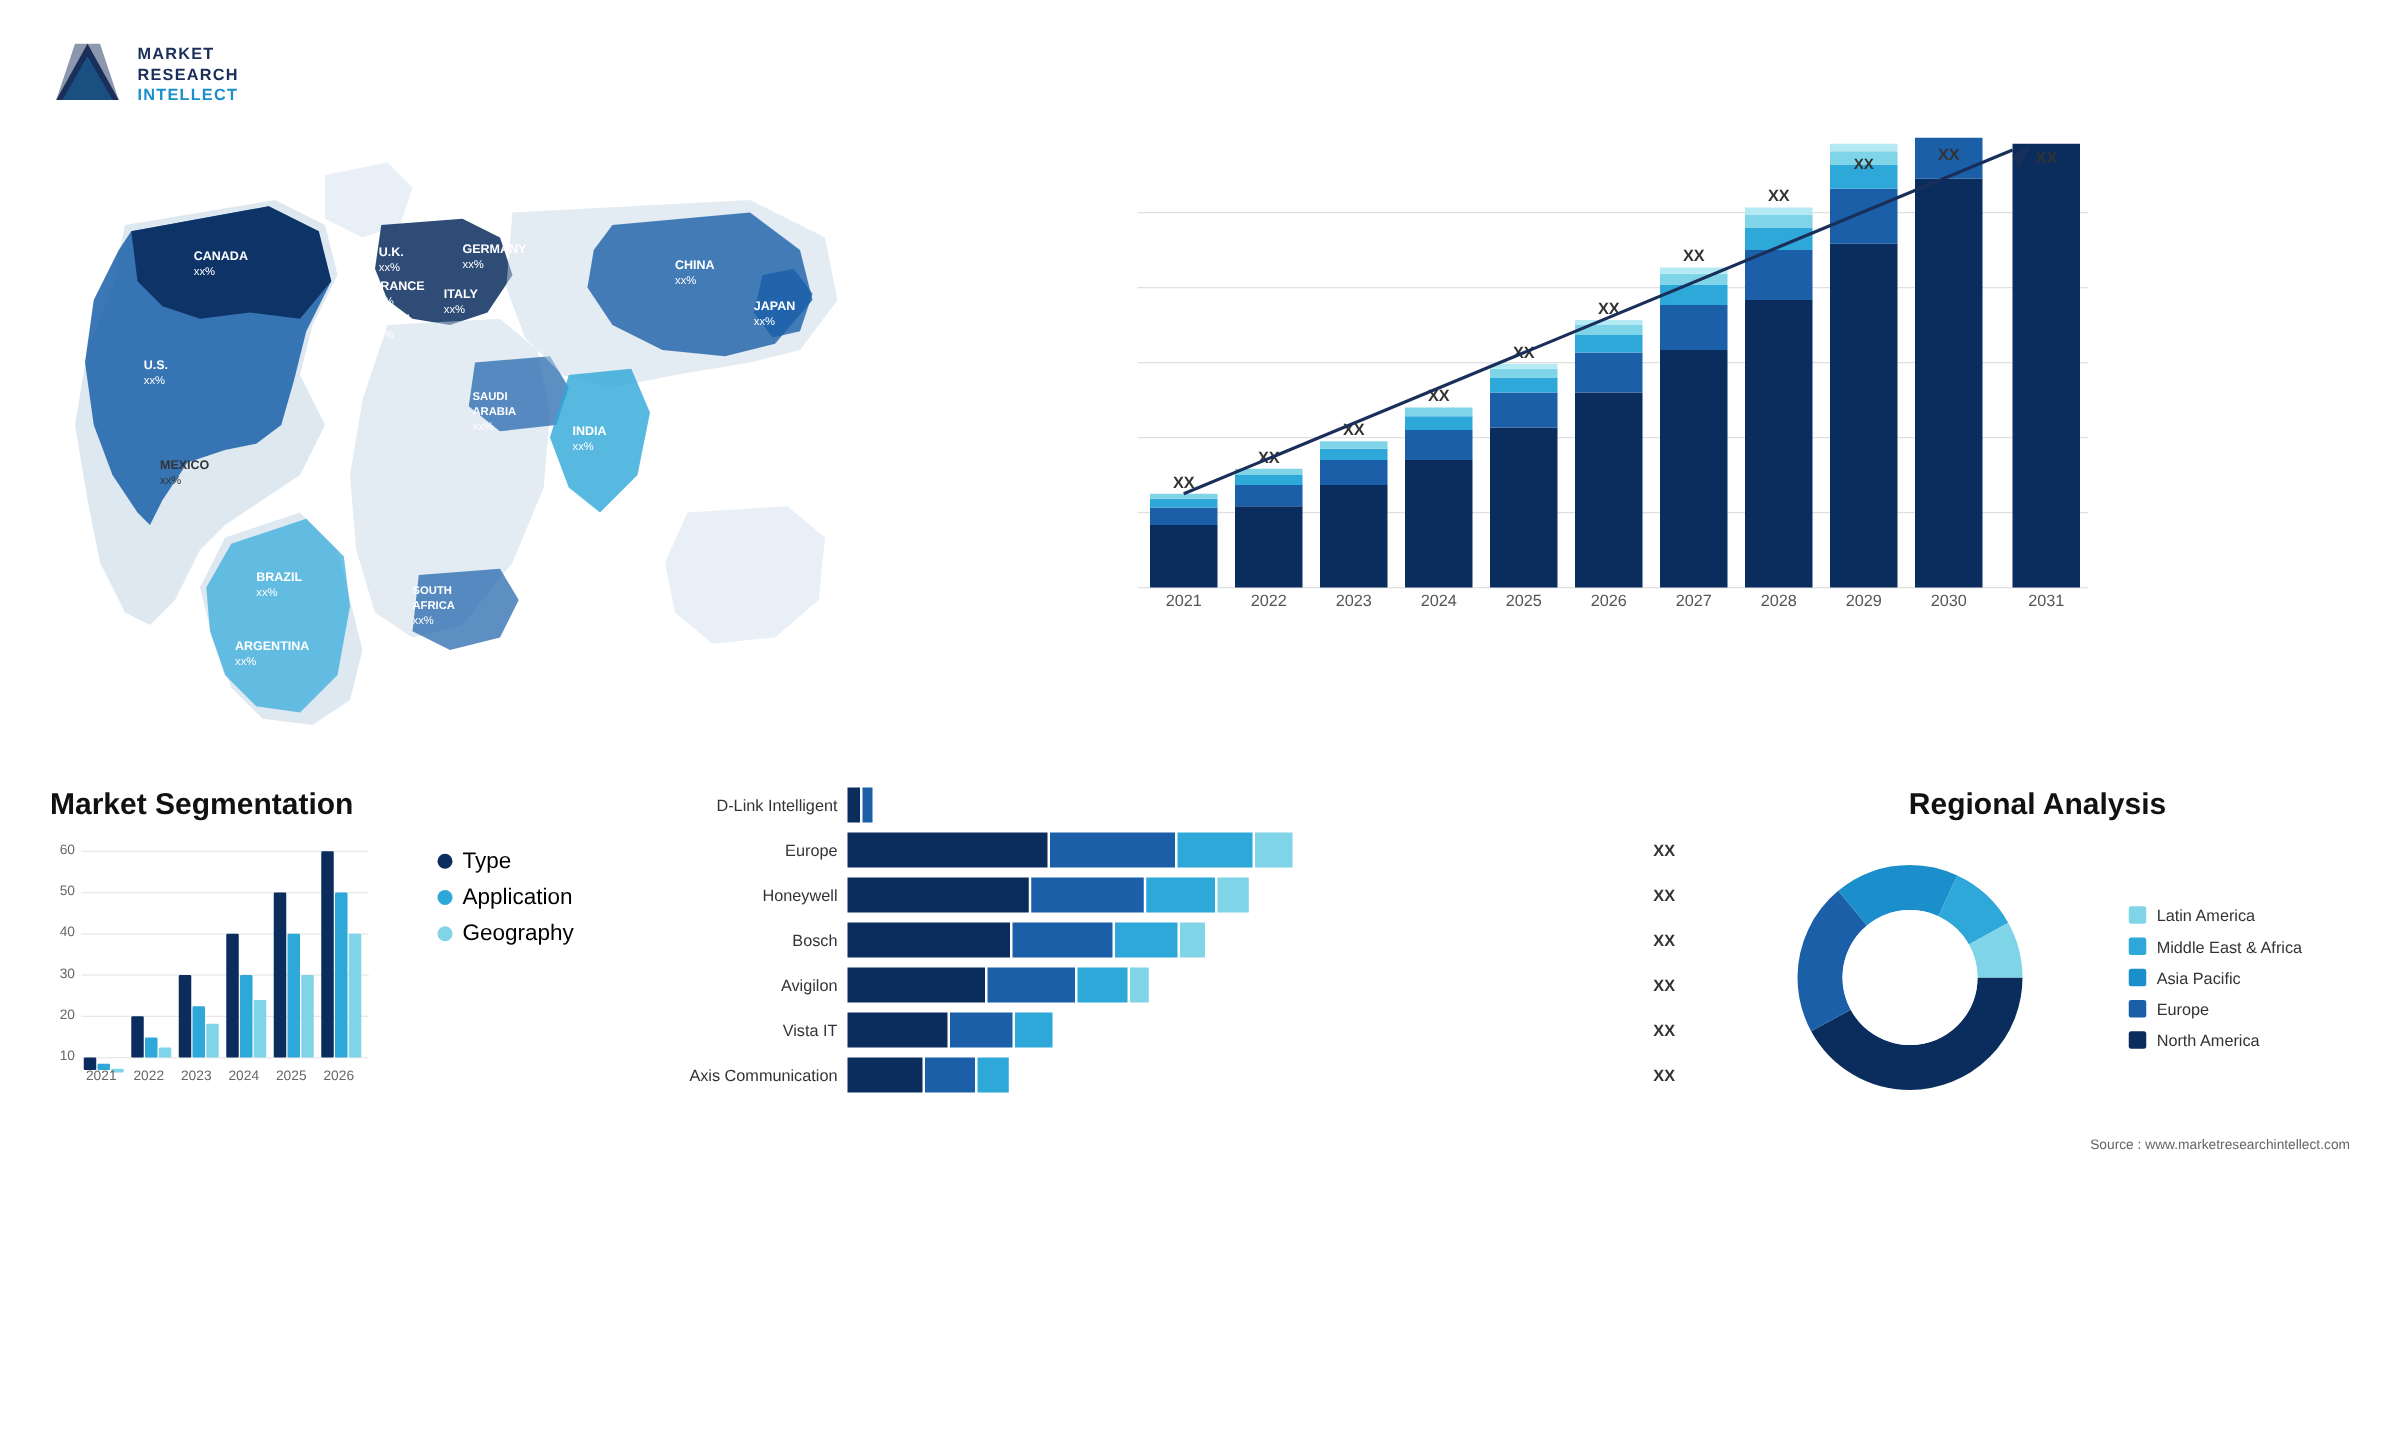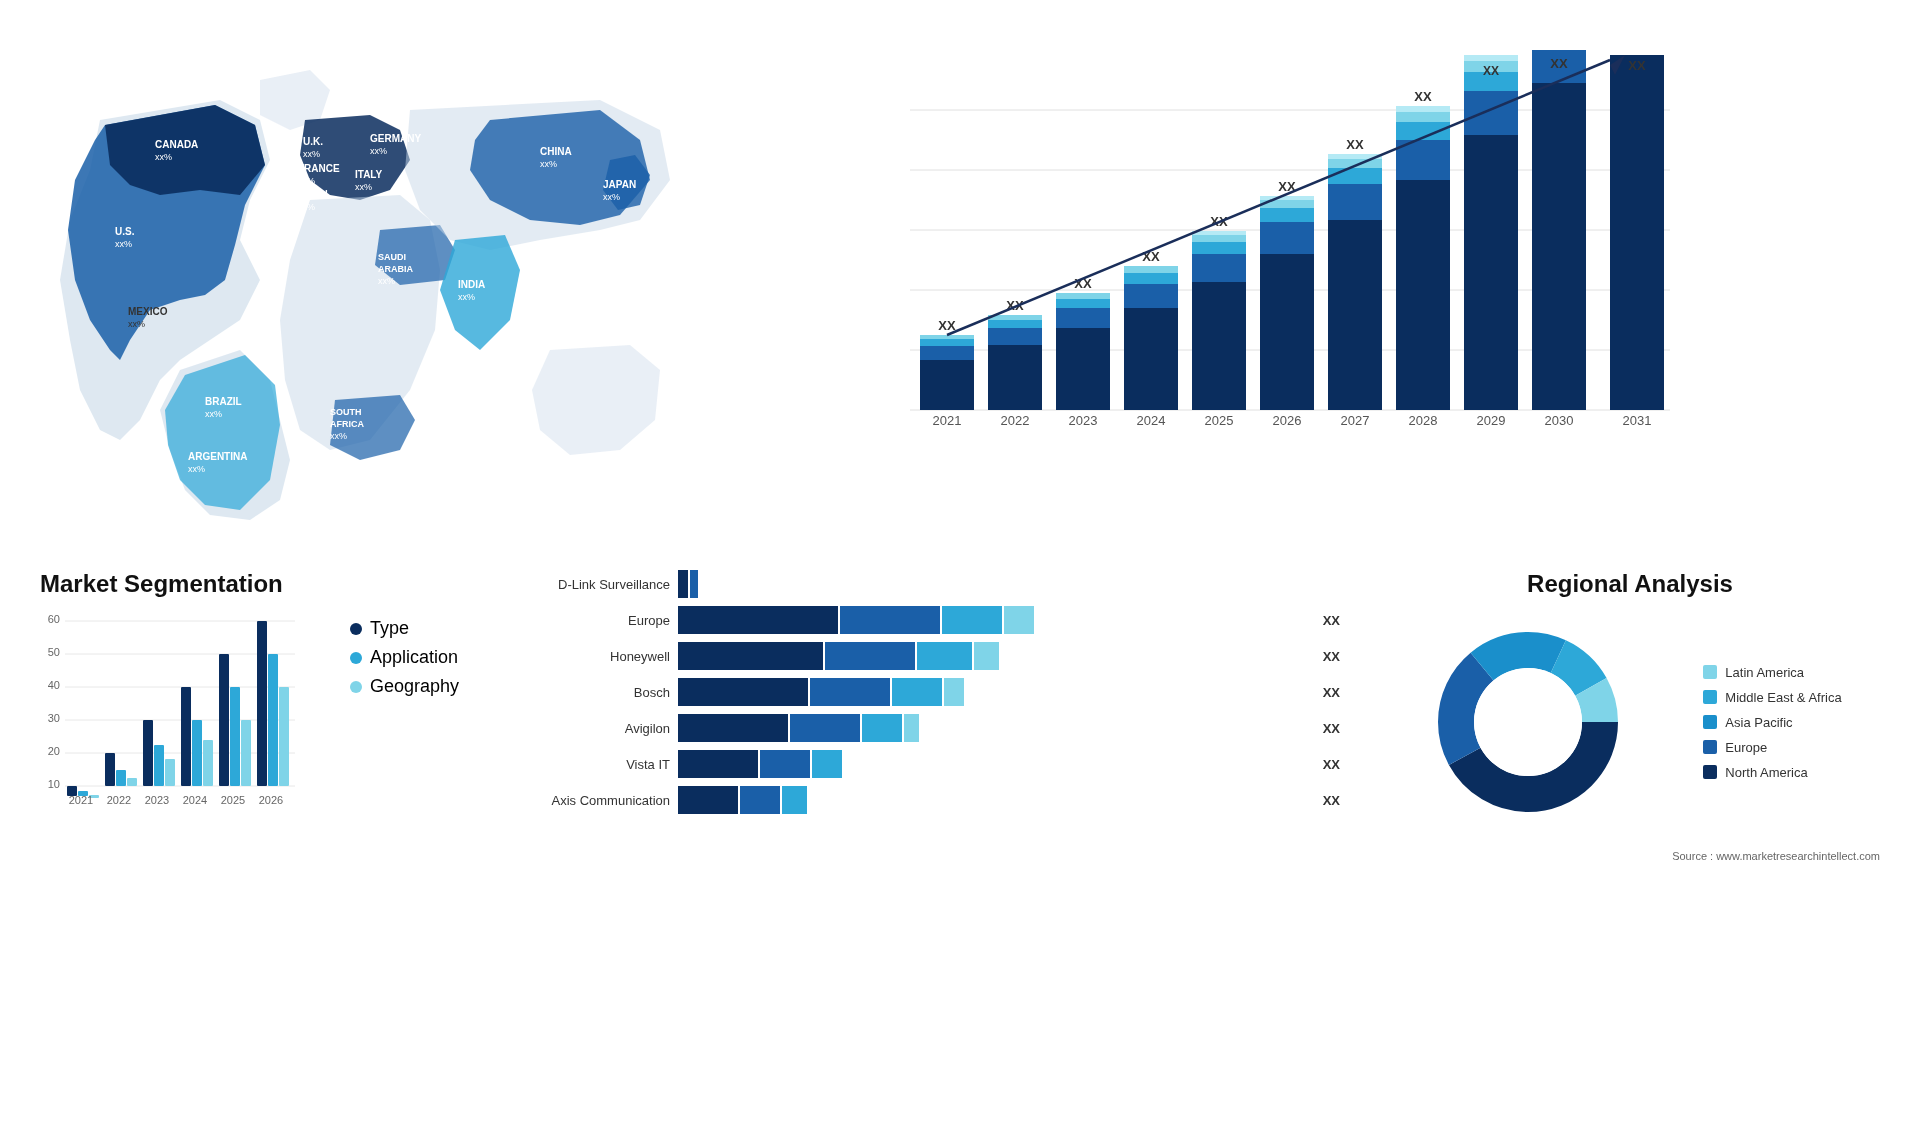--- a/index.html
+++ b/index.html
@@ -201,20 +201,34 @@
       color: #666;
       text-align: right;
       padding: 8px 40px 10px 0;
       margin-left: 40px;
     }
   </style>
 </head>
 <body>
 
 <div class="header">
+  <div class="logo-area">
+    <div class="logo-box">
+      <svg class="logo-icon" viewBox="0 0 60 60">
+        <polygon points="30,5 55,50 5,50" fill="#1a2e5a"></polygon>
+        <polygon points="30,15 50,50 10,50" fill="#1a8fcb" opacity="0.7"></polygon>
+        <polygon points="20,5 40,5 55,50 5,50" fill="#1a2e5a" opacity="0.5"></polygon>
+      </svg>
+      <div class="logo-text">
+        <div>MARKET</div>
+        <div>RESEARCH</div>
+        <div><span>INTELLECT</span></div>
+      </div>
+    </div>
+  </div>
 </div>
 
 <div class="main-grid">
 
   <div class="world-map-section">
     <div class="map-container">
       <svg viewBox="0 0 650 490" width="650" height="490">
 
         <path d="M60,80 L180,60 L220,80 L230,120 L210,160 L200,200 L220,240 L200,280 L170,300 L140,320 L120,340 L100,380 L80,400 L60,390 L40,350 L30,300 L20,240 L30,180 L50,130 Z" fill="#c8d8e8" opacity="0.6"></path>
 
@@ -458,21 +472,21 @@
             <div class="legend-dot" style="background:#7fd4e8;"></div>
             <span>Geography</span>
           </div>
         </div>
       </div>
     </div>
 
     <div class="players-section">
 
       <div class="player-row">
-        <div class="player-name">D-Link Surveillance</div>
+        <div class="player-name">D-Link Intelligent</div>
         <div class="player-bar-container">
           <div class="player-bar-seg" style="width:10px; background:#0a2d5e;"></div>
           <div class="player-bar-seg" style="width:8px; background:#1a5fa8;"></div>
         </div>
       </div>
 
       <div class="player-row">
         <div class="player-name">Europe</div>
         <div class="player-bar-container">
           <div class="player-bar-seg" style="width:160px; background:#0a2d5e;"></div>

